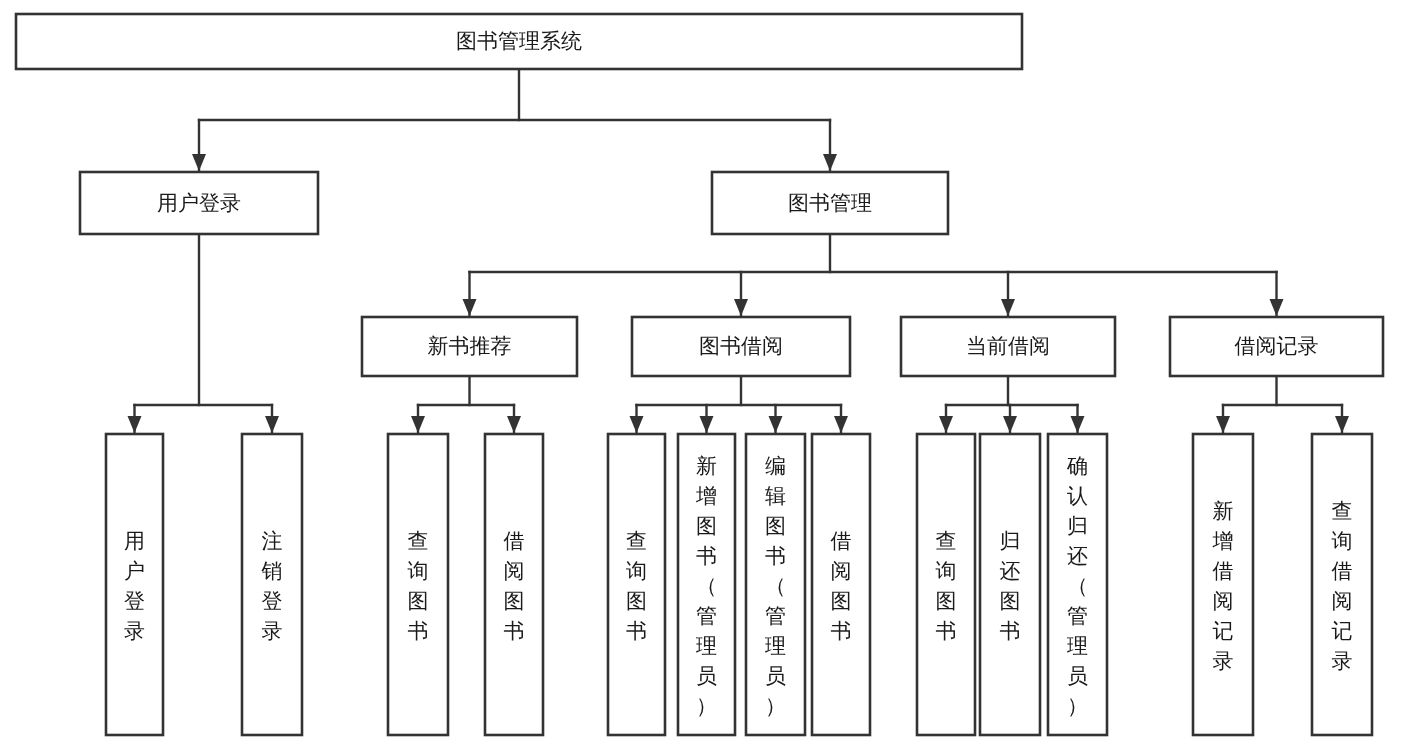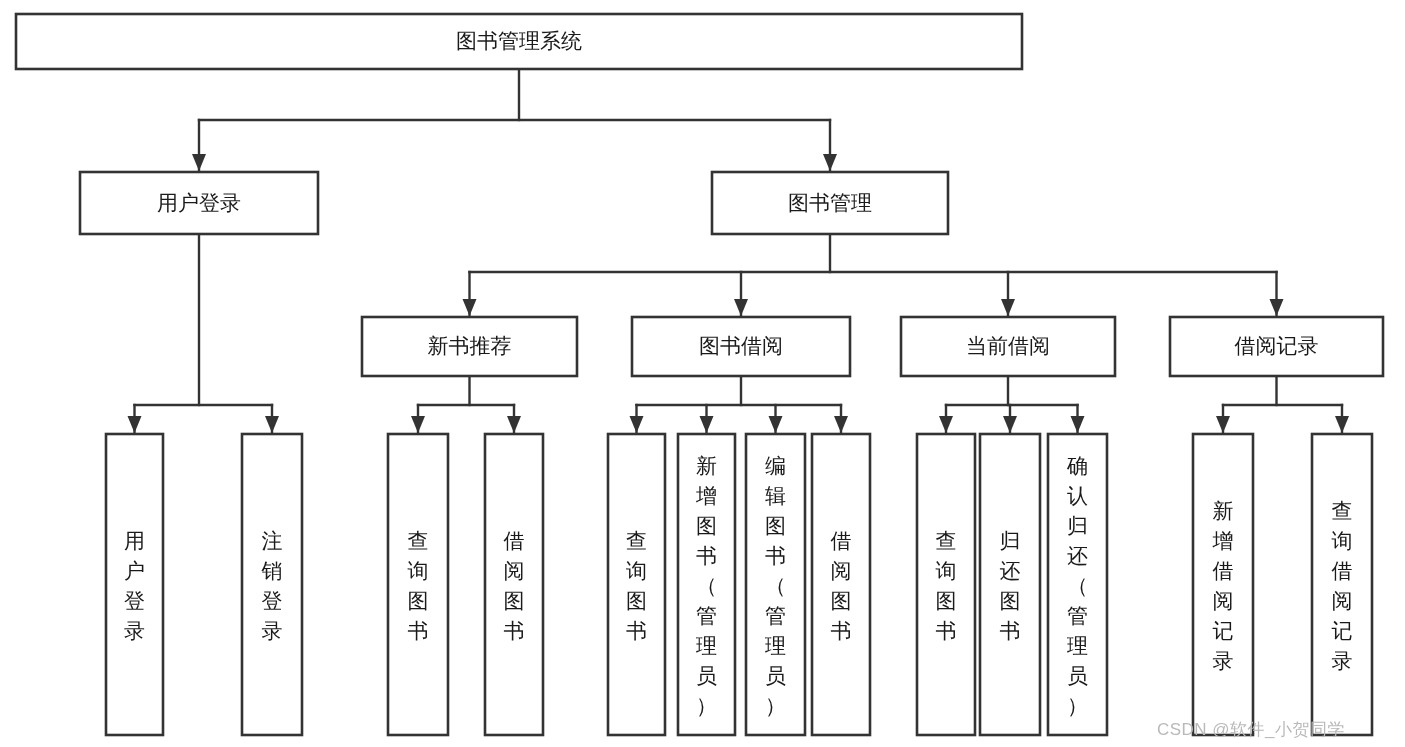--- a/index.html
+++ b/index.html
@@ -199,14 +199,13 @@
         <g>
           <rect class="node-rect" x="1193" y="434" width="60" height="301"></rect>
           <text class="node-label-vert" x="1223" y="517.9"><tspan x="1223" dy="0">新</tspan><tspan x="1223" dy="30">增</tspan><tspan x="1223" dy="30">借</tspan><tspan x="1223" dy="30">阅</tspan><tspan x="1223" dy="30">记</tspan><tspan x="1223" dy="30">录</tspan></text>
         </g>
         <g>
           <rect class="node-rect" x="1312" y="434" width="60" height="301"></rect>
           <text class="node-label-vert" x="1342" y="517.9"><tspan x="1342" dy="0">查</tspan><tspan x="1342" dy="30">询</tspan><tspan x="1342" dy="30">借</tspan><tspan x="1342" dy="30">阅</tspan><tspan x="1342" dy="30">记</tspan><tspan x="1342" dy="30">录</tspan></text>
         </g>
       </g>
   </svg>
-  <div class="watermark">CSDN @软件_小贺同学</div>
 </div>
 
 </body></html>

